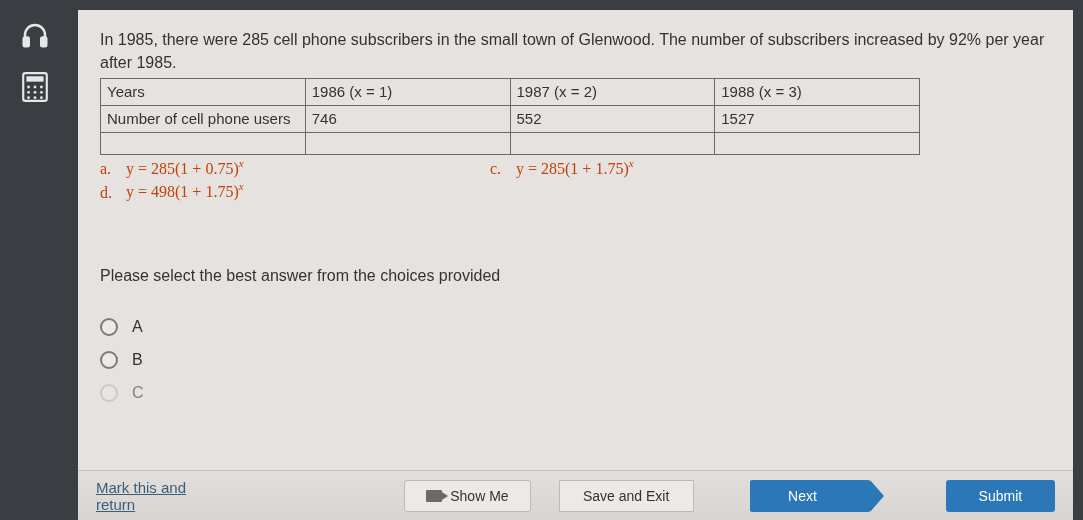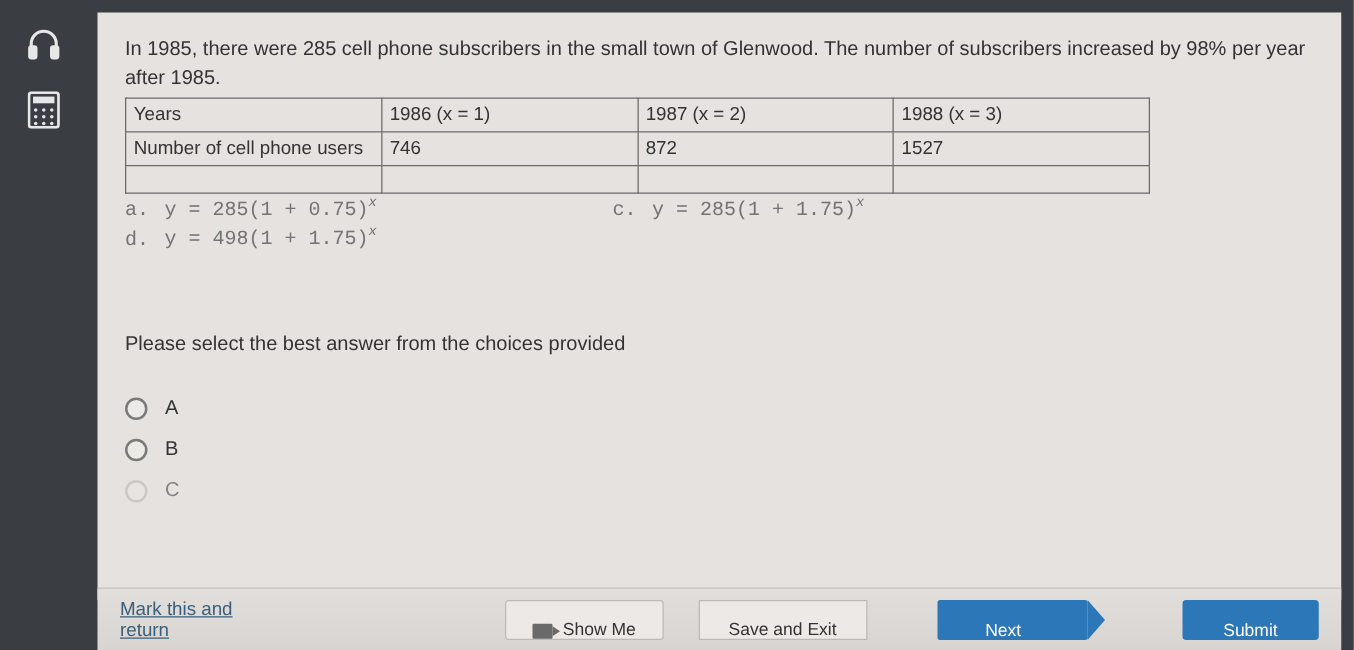--- a/index.html
+++ b/index.html
@@ -49,23 +49,23 @@
     height: 22px;
   }
   table.data td.col0 { width: 200px; }
   table.data td.coln { width: 200px; }
   .question2 { margin-top: 10px; }
   .choices {
     display: grid;
     grid-template-columns: 380px 380px;
     column-gap: 10px;
     margin-top: 2px;
-    font-family: Liberation Mono, monospace;
+    font-family: Liberation Serif, serif;
     font-size: 16px;
-    color: #737373;
+    color: #c2410c;
   }
   .choice-line { white-space: nowrap; }
   .choice-letter { display:inline-block; width: 22px; }
   .instruction { margin-top: 60px; }
   .answers { margin-top: 28px; }
   .answer-row {
     display: flex; align-items: center; gap: 14px;
     margin-bottom: 10px; font-size: 16px; color:#333;
   }
   .radio {
@@ -88,21 +88,21 @@
   }
   .mark-link {
     color: #3b5f7a;
     text-decoration: underline;
     font-size: 15px;
     cursor: pointer;
   }
   .spacer { flex: 0 0 140px; }
   .btn {
     height: 32px;
-    display: flex; align-items: flex-end; justify-content: center;
+    display: flex; align-items: center; justify-content: center;
     font-size: 14px;
     cursor: pointer;
     user-select: none;
   }
   .btn-showme {
     width: 150px;
     background: #ece9e6;
     border: 1px solid #bdb9b5;
     border-radius: 3px;
     color: #333;
@@ -177,34 +177,34 @@
         <circle cx="12" cy="19" r="1.3" fill="#e6e7e8"></circle>
         <circle cx="18" cy="19" r="1.3" fill="#e6e7e8"></circle>
       <circle cx="6" cy="24" r="1.3" fill="#e6e7e8"></circle>
         <circle cx="12" cy="24" r="1.3" fill="#e6e7e8"></circle>
         <circle cx="18" cy="24" r="1.3" fill="#e6e7e8"></circle>
     </svg>
   </div>
 </div>
 
 <div class="content-area">
-  <div class="problem-text">In 1985, there were 285 cell phone subscribers in the small town of Glenwood. The number of subscribers increased by 98% per year after 1985.</div>
+  <div class="problem-text">In 1985, there were 285 cell phone subscribers in the small town of Glenwood. The number of subscribers increased by 92% per year after 1985.</div>
 
   <table class="data">
     <tbody>
         <tr>
       <td class="col0">Years</td>
       <td class="coln">1986 (x = 1)</td>
       <td class="coln">1987 (x = 2)</td>
       <td class="coln">1988 (x = 3)</td>
     </tr>
     <tr>
       <td class="col0">Number of cell phone users</td>
       <td class="coln">746</td>
-      <td class="coln">872</td>
+      <td class="coln">552</td>
       <td class="coln">1527</td>
     </tr>
     <tr>
       <td class="col0"></td>
       <td class="coln"></td>
       <td class="coln"></td>
       <td class="coln"></td>
     </tr>
   </tbody>
     </table>

